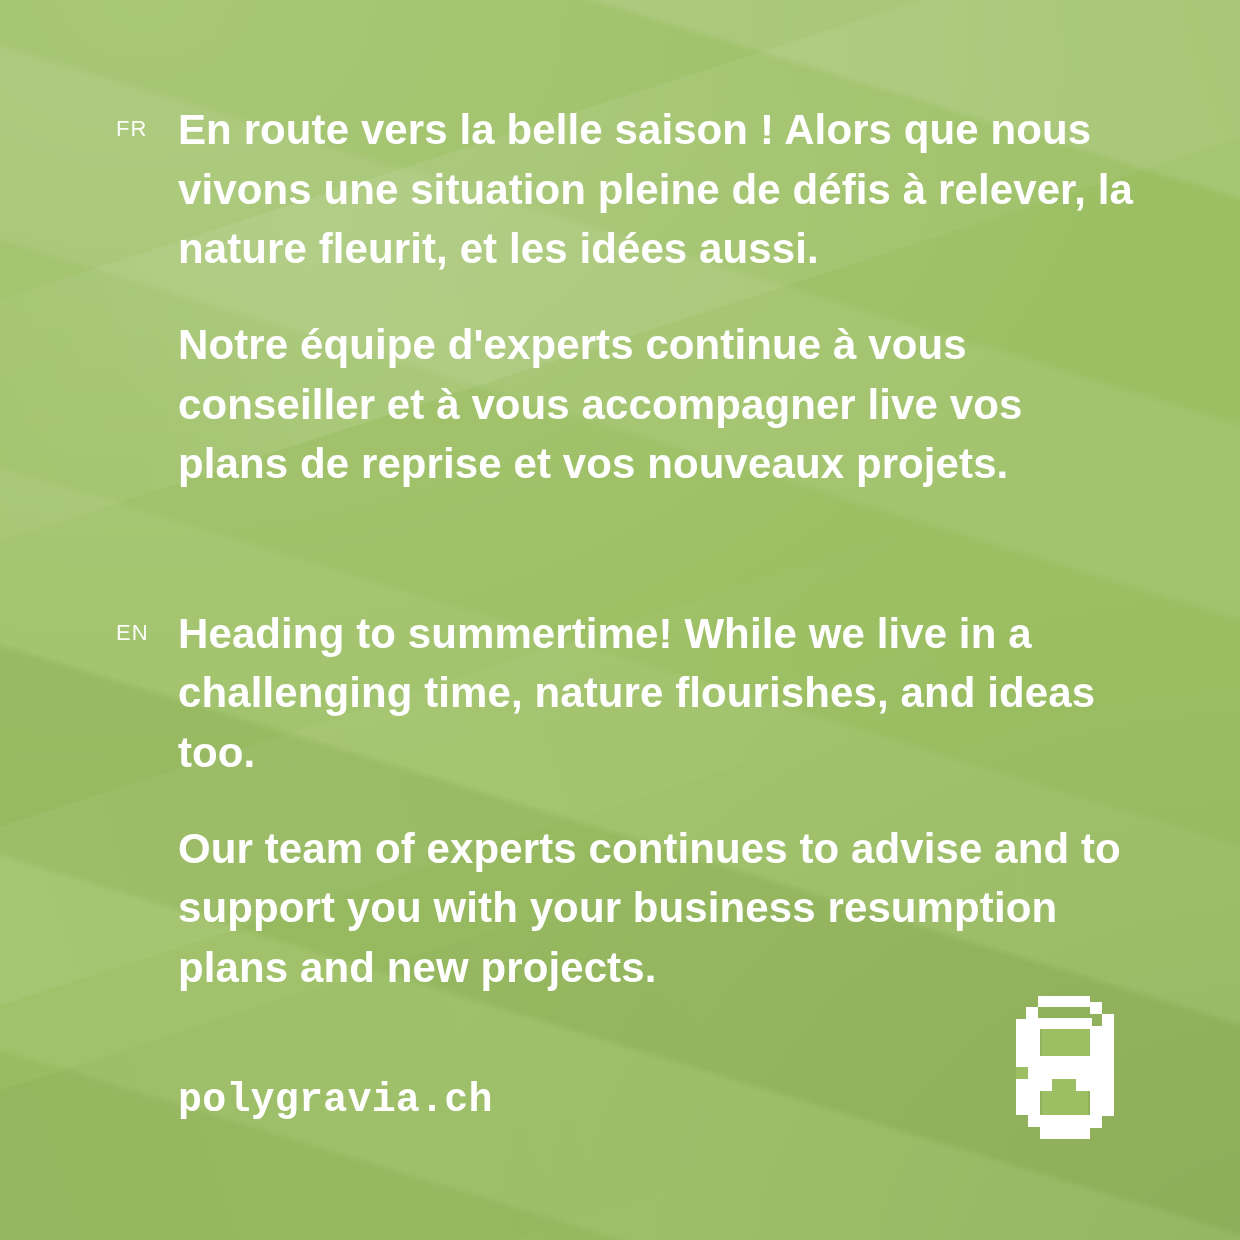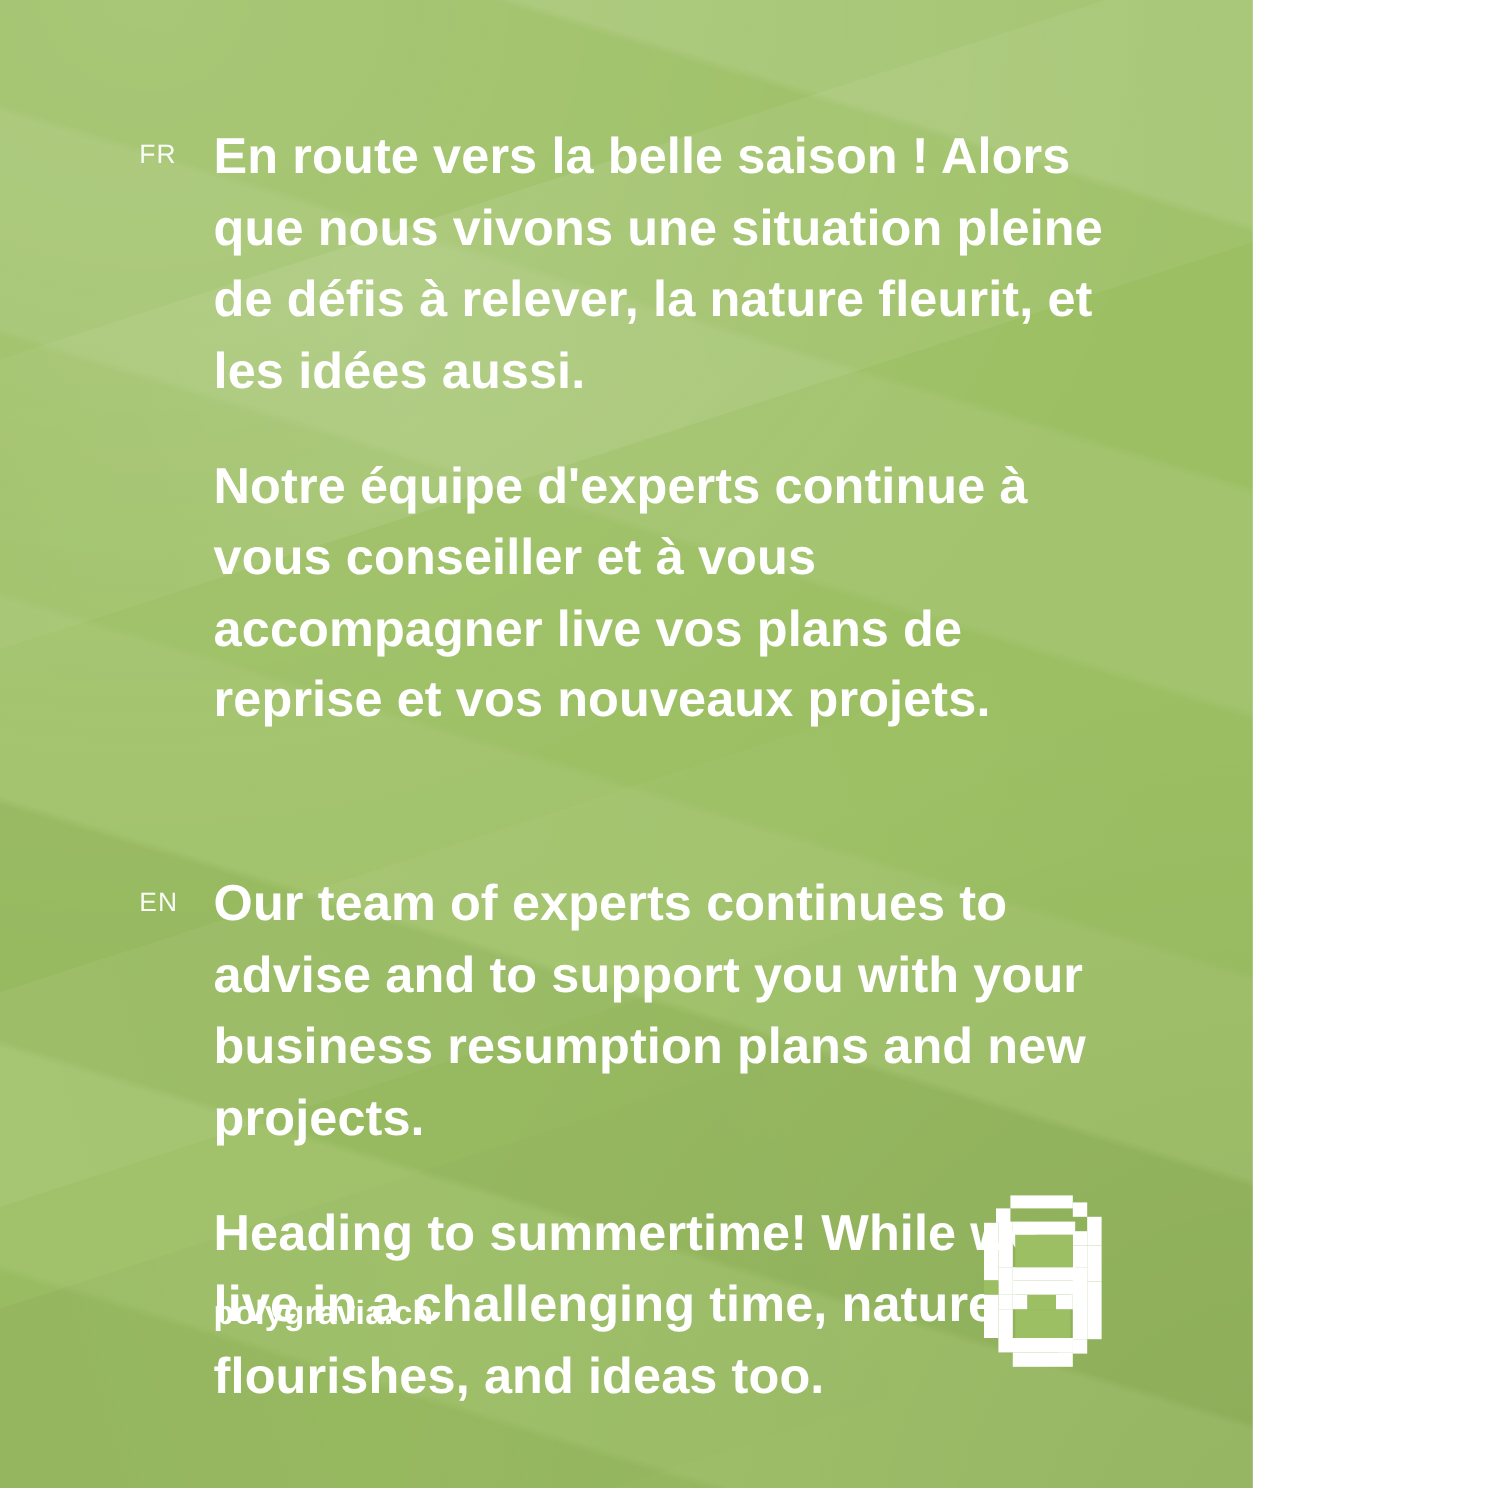--- a/index.html
+++ b/index.html
@@ -8,21 +8,21 @@
   }
   body {
     width: 1240px;
     height: 1240px;
     font-family: "Liberation Sans", sans-serif;
     overflow: hidden;
   }
 
   .poster {
     position: relative;
-    width: 1044px;
+    width: 1240px;
     height: 1240px;
     background: #9cbf63;
     overflow: hidden;
   }
 
   
   .bg-bands {
     position: absolute;
     inset: 0;
     background:
@@ -107,24 +107,25 @@
     max-width: 960px;
   }
   .para:last-child { margin-bottom: 0; }
 
   .gap-between { height: 54px; }
 
   .site {
     position: absolute;
     left: 178px;
     top: 1078px;
-    font-size: 28px;
+    font-size: 40px;
     font-weight: 700;
     color: #ffffff;
     letter-spacing: 0.2px;
+    font-family: Liberation Mono, monospace;
   }
 
   .logo {
     position: absolute;
     right: 108px;
     bottom: 94px;
     width: 122px;
     height: 150px;
   }
   .logo svg { display: block; }
@@ -145,22 +146,22 @@
     <div class="block">
       <span class="lang-tag">FR</span>
       <p class="para">En route vers la belle saison ! Alors que nous vivons une situation pleine de défis à relever, la nature fleurit, et les idées aussi.</p>
       <p class="para">Notre équipe d'experts continue à vous conseiller et à vous accompagner live vos plans de reprise et vos nouveaux projets.</p>
     </div>
 
     <div class="gap-between"></div>
 
     <div class="block">
       <span class="lang-tag">EN</span>
+      <p class="para">Heading to summertime! While we live in a challenging time, nature flourishes, and ideas too.</p>
       <p class="para">Our team of experts continues to advise and to support you with your business resumption plans and new projects.</p>
-      <p class="para">Heading to summertime! While we live in a challenging time, nature flourishes, and ideas too.</p>
     </div>
 
   </div>
 
   <div class="site">polygravia.ch</div>
 
   <div class="logo">
     <svg viewBox="0 0 122 150" width="122" height="150" aria-hidden="true">
       <g fill="#ffffff">
 

